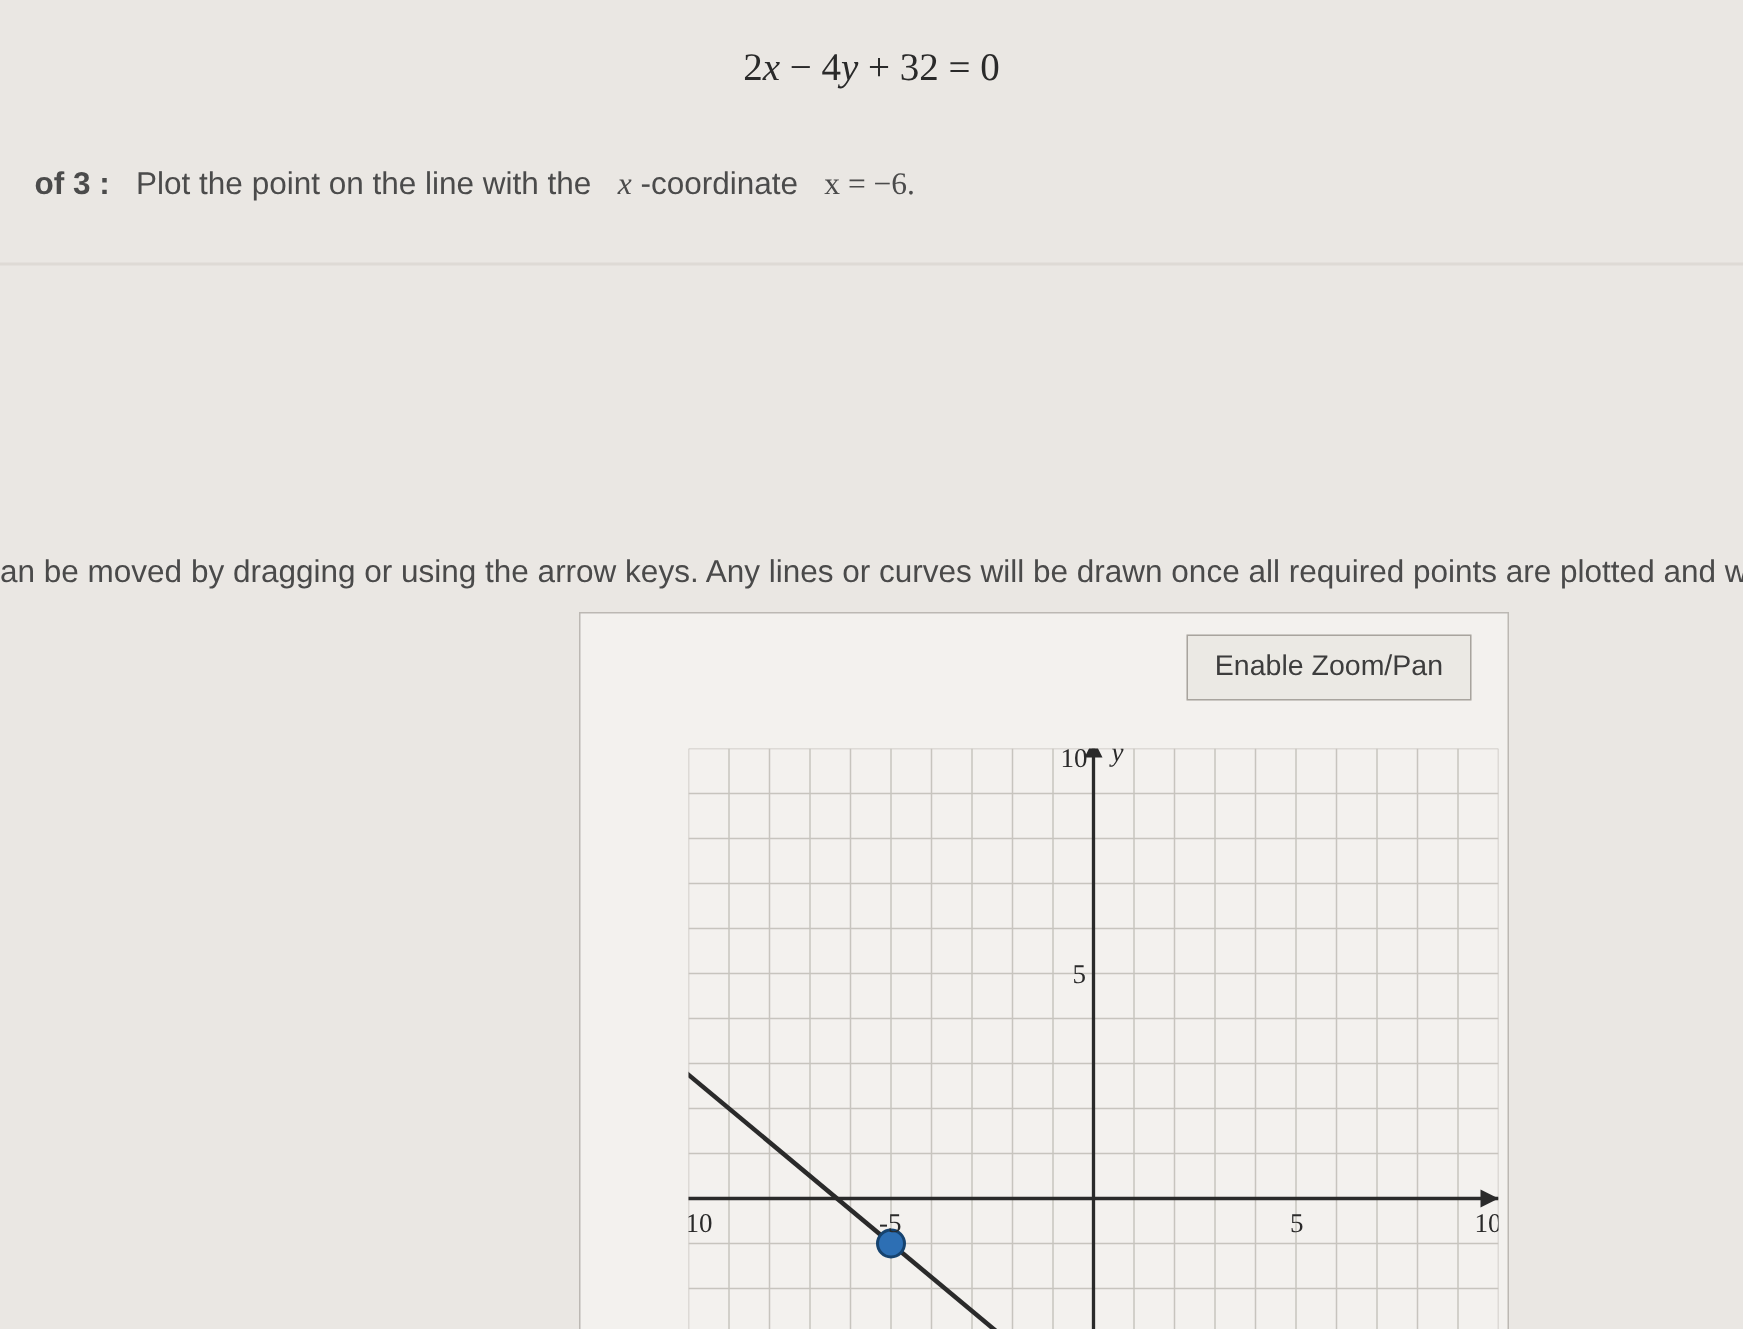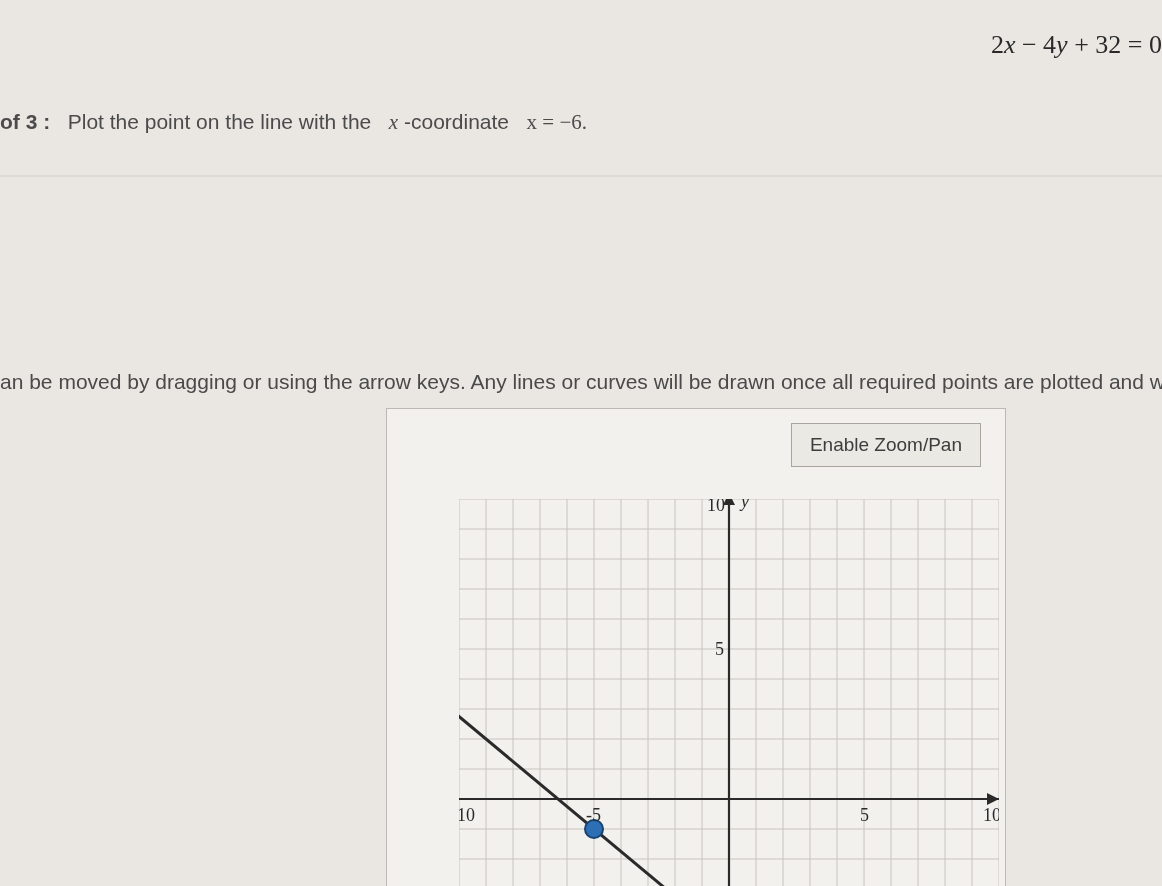--- a/index.html
+++ b/index.html
@@ -14,33 +14,34 @@
   .page {
     position: relative;
     width: 100%;
     height: 100%;
   }
   .equation {
     position: absolute;
     top: 30px;
     left: 0;
     width: 100%;
-    text-align: right;
+    text-align: center;
     font-family: "Times New Roman", serif;
     font-size: 26px;
     font-style: italic;
     color: #2a2a2a;
   }
   .equation .num, .equation .op { font-style: normal; }
   .step-text {
     position: absolute;
     top: 110px;
     left: 0px;
     font-size: 21px;
     color: #4b4b4b;
+    padding-left: 23px;
   }
   .step-text .bold { font-weight: 600; }
   .step-text .mathit { font-family: "Times New Roman", serif; font-style: italic; }
   .step-text .assign { font-family: "Times New Roman", serif; }
   .divider {
     position: absolute;
     top: 175px;
     left: 0;
     width: 100%;
     height: 2px;

